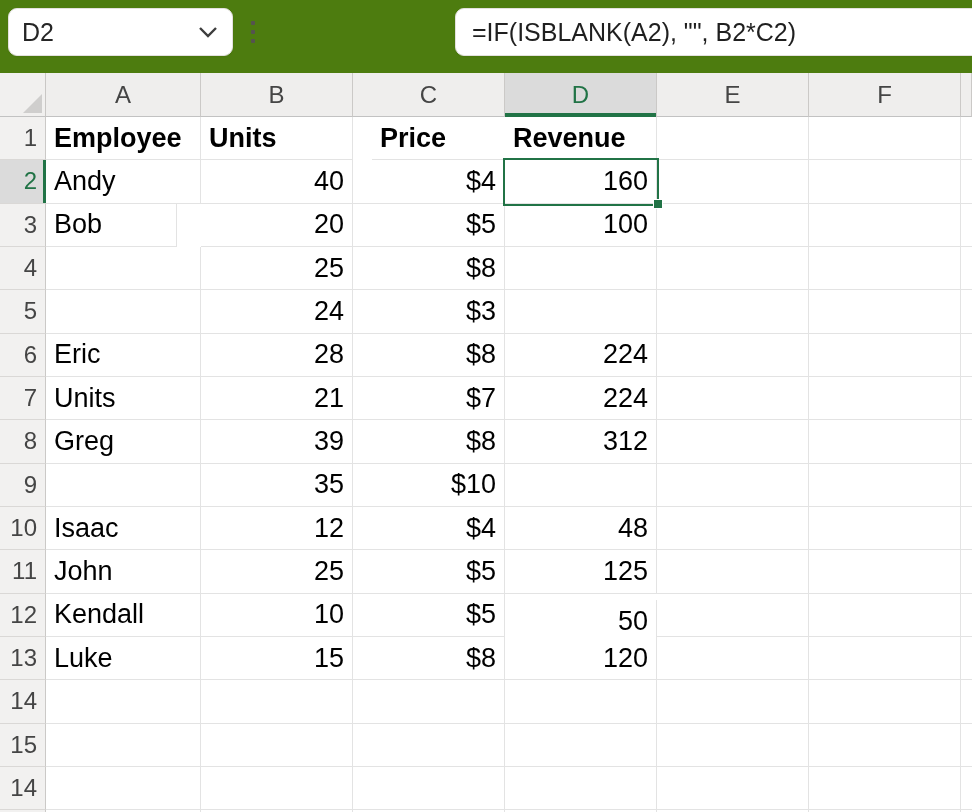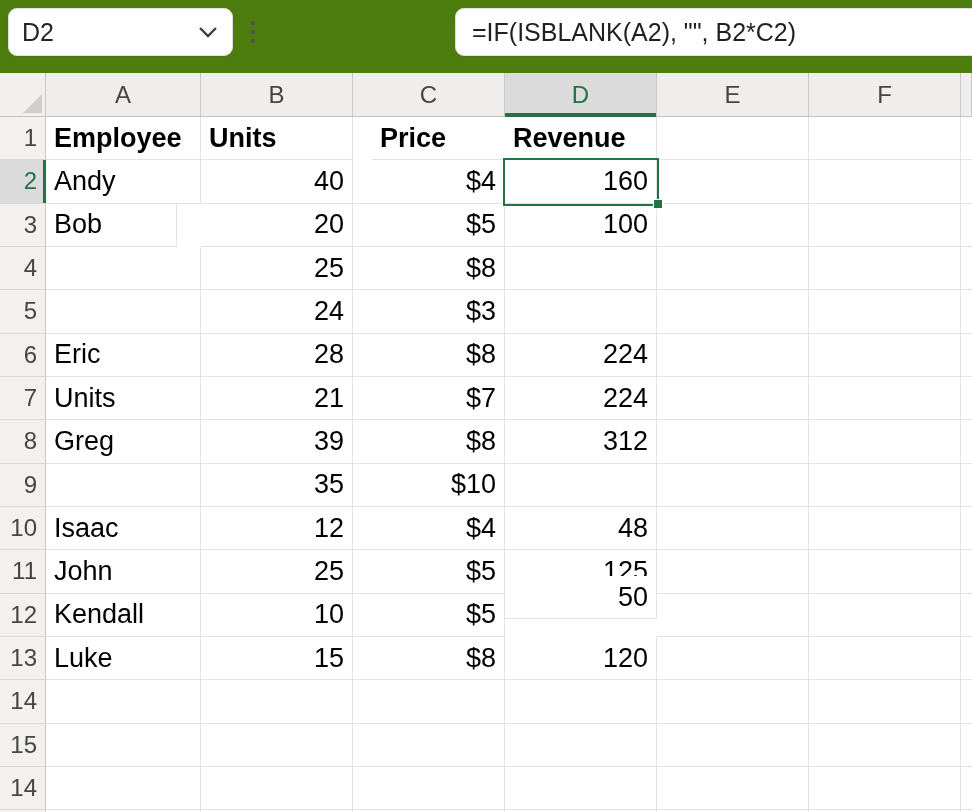--- a/index.html
+++ b/index.html
@@ -237,21 +237,21 @@
         <div class="cell left" style="left: 46px; top: 477.3px; width: 155px; height: 43.33px;">John</div>
         <div class="cell right" style="left: 201px; top: 477.3px; width: 152px; height: 43.33px;">25</div>
         <div class="cell right" style="left: 353px; top: 477.3px; width: 152px; height: 43.33px;">$5</div>
         <div class="cell right" style="left: 505px; top: 477.3px; width: 152px; height: 43.33px;">125</div>
         <div class="cell left" style="left: 657px; top: 477.3px; width: 152px; height: 43.33px;"></div>
         <div class="cell left" style="left: 809px; top: 477.3px; width: 152px; height: 43.33px;"></div>
         <div class="cell left" style="left: 961px; top: 477.3px; width: 11px; height: 43.33px;"></div>
         <div class="cell left" style="left: 46px; top: 520.63px; width: 155px; height: 43.33px;">Kendall</div>
         <div class="cell right" style="left: 201px; top: 520.63px; width: 152px; height: 43.33px;">10</div>
         <div class="cell right" style="left: 353px; top: 520.63px; width: 152px; height: 43.33px;">$5</div>
-        <div class="cell right" style="left: 505px; top: 503px; width: 152px; height: 43.33px;">50</div>
+        <div class="cell right" style="left: 505px; top: 527px; width: 152px; height: 43.33px;">50</div>
         <div class="cell left" style="left: 657px; top: 520.63px; width: 152px; height: 43.33px;"></div>
         <div class="cell left" style="left: 809px; top: 520.63px; width: 152px; height: 43.33px;"></div>
         <div class="cell left" style="left: 961px; top: 520.63px; width: 11px; height: 43.33px;"></div>
         <div class="cell left" style="left: 46px; top: 563.96px; width: 155px; height: 43.33px;">Luke</div>
         <div class="cell right" style="left: 201px; top: 563.96px; width: 152px; height: 43.33px;">15</div>
         <div class="cell right" style="left: 353px; top: 563.96px; width: 152px; height: 43.33px;">$8</div>
         <div class="cell right" style="left: 505px; top: 563.96px; width: 152px; height: 43.33px;">120</div>
         <div class="cell left" style="left: 657px; top: 563.96px; width: 152px; height: 43.33px;"></div>
         <div class="cell left" style="left: 809px; top: 563.96px; width: 152px; height: 43.33px;"></div>
         <div class="cell left" style="left: 961px; top: 563.96px; width: 11px; height: 43.33px;"></div>

